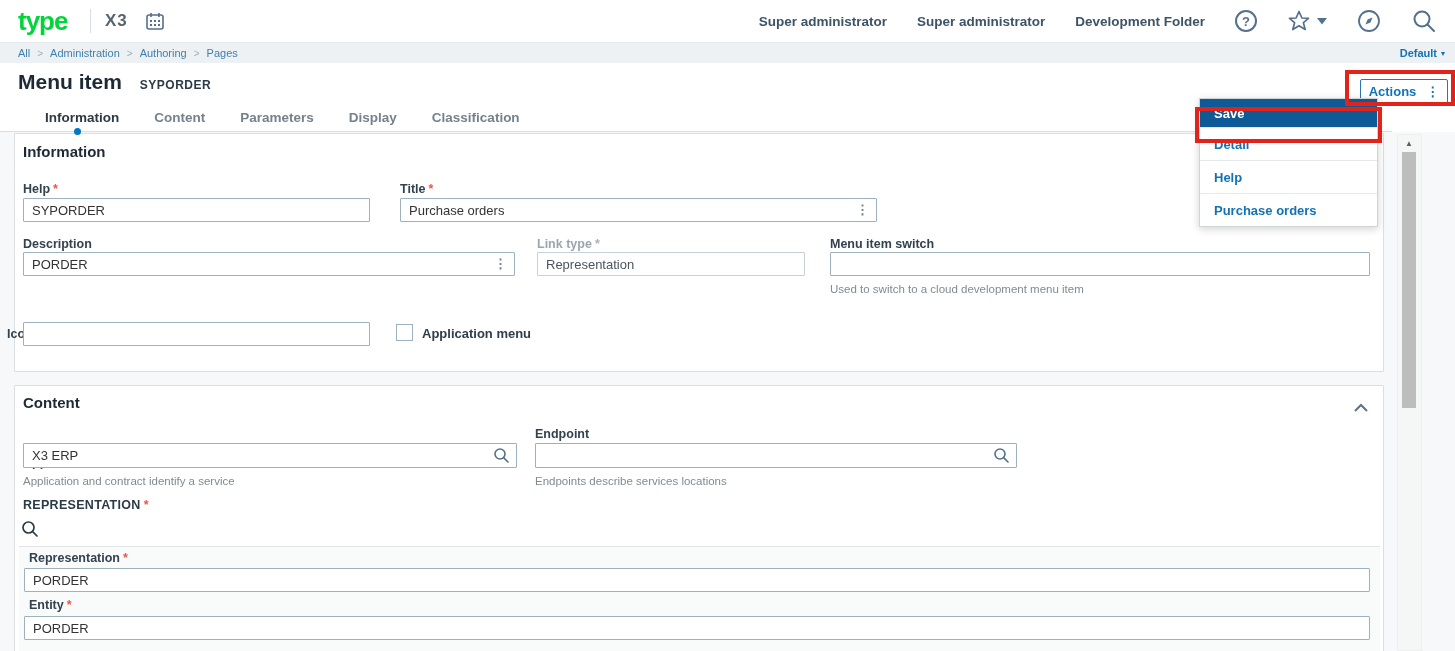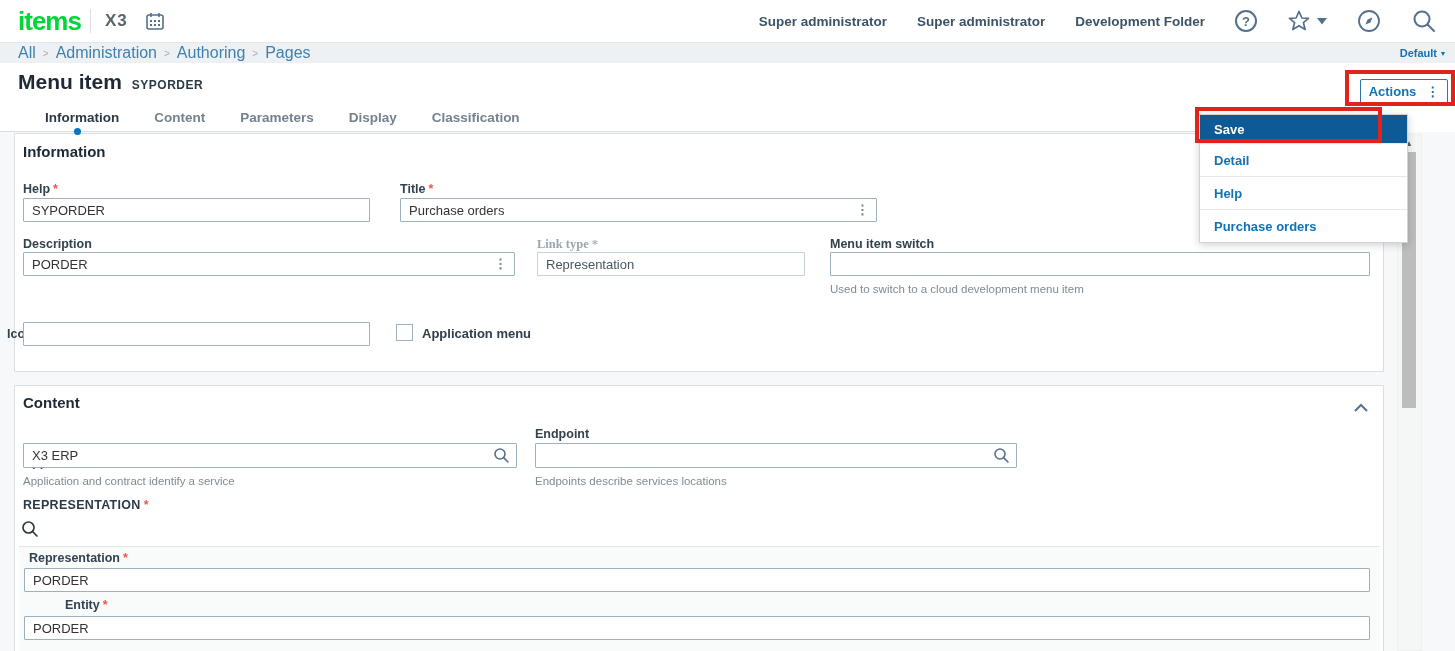--- a/index.html
+++ b/index.html
@@ -15,28 +15,28 @@
   .header-right { position:absolute; right:18px; top:0; height:42px; display:flex; align-items:center; gap:30px; }
   .header-user { font-size:13.5px; font-weight:600; color:#3d5366; white-space:nowrap; cursor:pointer; }
   .hicon { display:flex; align-items:center; cursor:pointer; }
   .help-circle { width:22px; height:22px; border:2px solid #54708a; border-radius:50%; color:#54708a;
                  font-size:13px; font-weight:bold; display:flex; align-items:center; justify-content:center; }
   .star-wrap { display:flex; align-items:center; gap:6px; }
 
   
   .crumbbar { position:absolute; top:42px; left:0; width:1455px; height:21px; background:#edf1f4;
               border-top:1px solid #e3e8ec; display:flex; align-items:center; padding:0 10px 0 18px; }
-  .crumb { font-size:16px; color:#4180ad; cursor:pointer; }
+  .crumb { font-size:11px; color:#4180ad; cursor:pointer; }
   .crumb-sep { font-size:10px; color:#9fb0bc; margin:0 7px; }
   .crumb-right { margin-left:auto; display:flex; align-items:center; gap:4px; }
   .scope { font-size:11px; font-weight:bold; color:#1173b5; cursor:pointer;text-align:center; }
   .scope-caret { font-size:8px; color:#1173b5; }
 
   
-  .page-title { position:absolute; left:18px; top:70px; display:flex; align-items:baseline; gap:10px; }
+  .page-title { position:absolute; left:18px; top:70px; display:flex; align-items:baseline; gap:18px; }
   .page-title .main { font-size:21px; font-weight:bold; color:#1d2a35; }
   .page-title .rec { font-size:12px; font-weight:bold; color:#2a3a46; letter-spacing:.5px; }
   .actions-btn { position:absolute; left:1360px; top:79px; width:88px; height:25px; background:#fff;
                  border:1px solid #2e74ad; border-radius:2px; display:flex; align-items:center;
                  justify-content:center; gap:10px; cursor:pointer; z-index:45; }
   .actions-btn .lbl { font-size:13px; font-weight:bold; color:#1173b5; }
   .actions-btn .dots { font-size:13px; font-weight:bold; color:#1173b5; }
 
   
   .tabs { position:absolute; left:45px; top:110px; display:flex; gap:35px; }
@@ -49,38 +49,38 @@
 
   
   .card { position:absolute; background:#fff; border:1px solid #dadfe4; border-radius:1px; }
   #card-info { left:14px; top:133px; width:1370px; height:239px; }
   #card-content { left:14px; top:385px; width:1370px; height:300px; }
   .section-heading { position:absolute; font-size:15px; font-weight:bold; color:#1d2a35; }
 
   
   .flabel { position:absolute; font-size:12.5px; font-weight:bold; color:#33424f; white-space:nowrap; }
   .flabel .req { color:#e8594a; margin-left:3px; }
-  .flabel.disabled { color:#9aa7b0; font-weight:bold;font-family:Liberation Serif, serif; }
+  .flabel.disabled { color:#9aa7b0; font-weight:bold; }
   .flabel.disabled .req { color:#a9b2b9; }
   .tinput { position:absolute; height:24px; border:1px solid #9db1bf; border-radius:1px; background:#fff;
             font-size:13px; color:#333; padding:0 8px; font-family:"Liberation Sans", sans-serif; width:100%; }
   .tinput.disabled { border-color:#c6d1d8; color:#4a565e; }
   .iwrap { position:absolute; }
   .iwrap input { width:100%; position:static; }
   .more-dots { position:absolute; top:4px; font-size:13px; font-weight:bold; color:#6d8494; cursor:pointer; }
   .mag { position:absolute; cursor:pointer; }
   .help-text { position:absolute; font-size:11.5px; color:#7f8b93; }
   .checkbox { position:absolute; width:17px; height:17px; border:1px solid #9db1bf; background:#fff; cursor:pointer; }
   .cb-label { position:absolute; font-size:13px; font-weight:bold; color:#2f3e4a; }
   .group-label { position:absolute; font-size:12.5px; font-weight:bold; color:#2a3a46; letter-spacing:.3px; }
   .group-label .req { color:#e8594a; margin-left:3px; }
   .rep-band { position:absolute; left:19px; top:546px; width:1361px; height:105px; background:#f9fafa; border-top:1px solid #e2e6e9; }
 
   
-  .menu-panel { position:absolute; left:1199px; top:114px; width:209px; background:#fff;
+  .menu-panel { position:absolute; left:1199px; top:98px; width:179px; background:#fff;
                 border:1px solid #cfd4d8; box-shadow:0 2px 8px rgba(0,0,0,.18); z-index:50;text-align:center; }
   .menu-item { height:33px; display:flex; align-items:center; padding-left:14px; font-size:13px;
                font-weight:bold; color:#1173b5; cursor:pointer; border-top:1px solid #e6e9eb; gap:10px; }
   .menu-item.save { height:28px; background:#0e5a96; color:#fff; border-top:none; }
   .menu-item.pin { height:40px; }
 
   
   .scroll-track { position:absolute; left:1397px; top:134px; width:25px; height:517px; background:#f5f6f6; border:1px solid #efefef; z-index:8; }
   .scroll-arrow { position:absolute; left:1405px; top:139px; font-size:8px; color:#5e5e5e; z-index:9; cursor:pointer; }
   .scroll-thumb { position:absolute; left:1402px; top:152px; width:14px; height:256px; background:#bdbdbd; z-index:9; cursor:pointer; }
@@ -91,21 +91,21 @@
   #annot-save { left:1195px; top:107px; width:187px; height:36px; }
 
   svg { display:block; }
 </style>
 </head>
 <body>
 
 <div id="app">
 
   <div class="header">
-    <div class="brand">items</div>
+    <div class="brand">type</div>
     <div class="brand-divider"></div>
     <div class="product">X3</div>
     <span class="cal-icon hicon">
       <svg width="20" height="20" viewBox="0 0 20 20">
           <rect x="2" y="4" width="16" height="14" rx="2" fill="none" stroke="#54708a" stroke-width="1.6"></rect>
           <line x1="6" y1="2" x2="6" y2="6" stroke="#54708a" stroke-width="1.6"></line>
           <line x1="14" y1="2" x2="14" y2="6" stroke="#54708a" stroke-width="1.6"></line>
           <g fill="#54708a">
             <rect x="5" y="9" width="2" height="2"></rect>
             <rect x="9" y="9" width="2" height="2"></rect>
@@ -280,21 +280,21 @@
 
   <div class="rep-band"></div>
 
   <div class="flabel" style="left:29px; top:551px; z-index:2;">
     <span>Representation</span><span class="req">*</span>
   </div>
   <div class="iwrap" style="left:24px; top:568px; width:1346px; z-index:2;">
     <input class="tinput" value="PORDER" style="">
   </div>
 
-  <div class="flabel" style="left:29px; top:598px; z-index:2;margin-left:36px;">
+  <div class="flabel" style="left:29px; top:598px; z-index:2;">
     <span>Entity</span><span class="req">*</span>
   </div>
   <div class="iwrap" style="left:24px; top:616px; width:1346px; z-index:2;">
     <input class="tinput" value="PORDER" style="">
   </div>
 
   <div class="scroll-track"></div>
   <div class="scroll-arrow">▲</div>
   <div class="scroll-thumb"></div>
 

